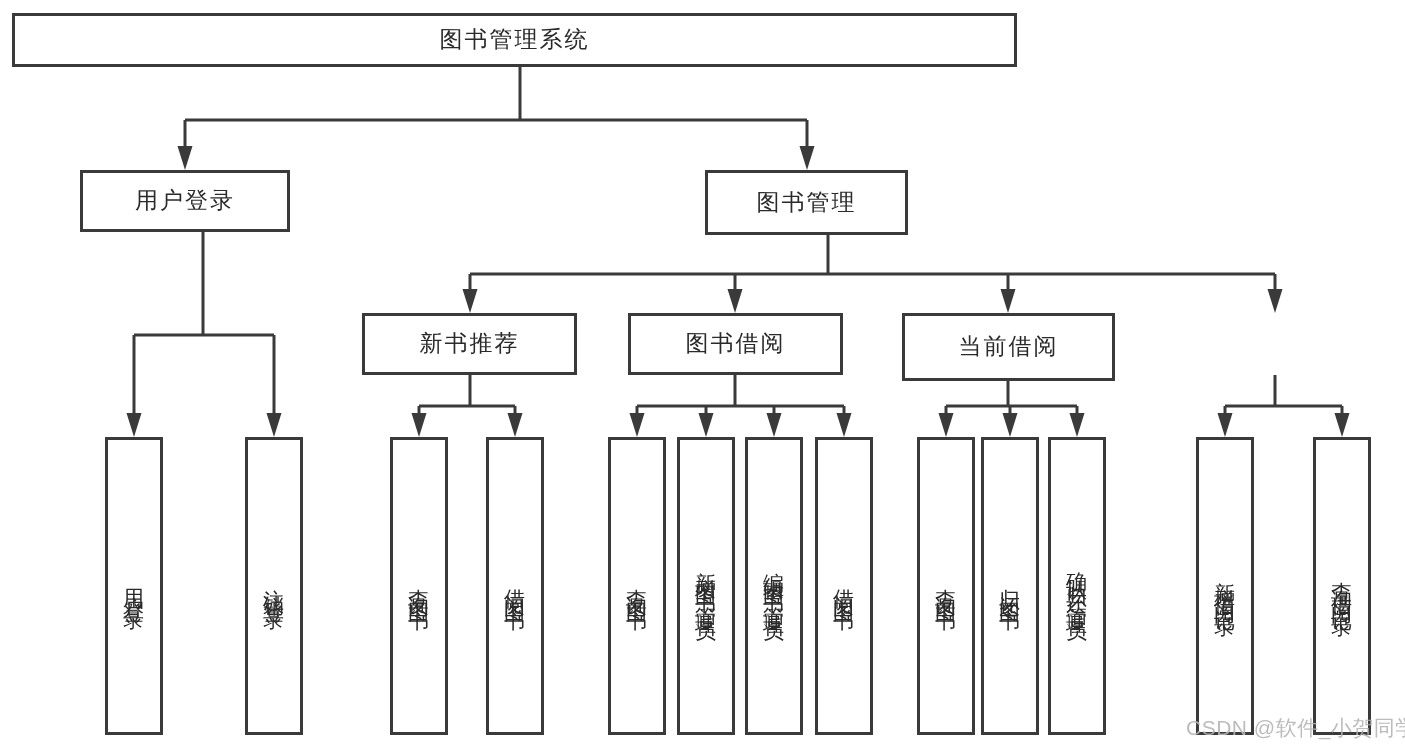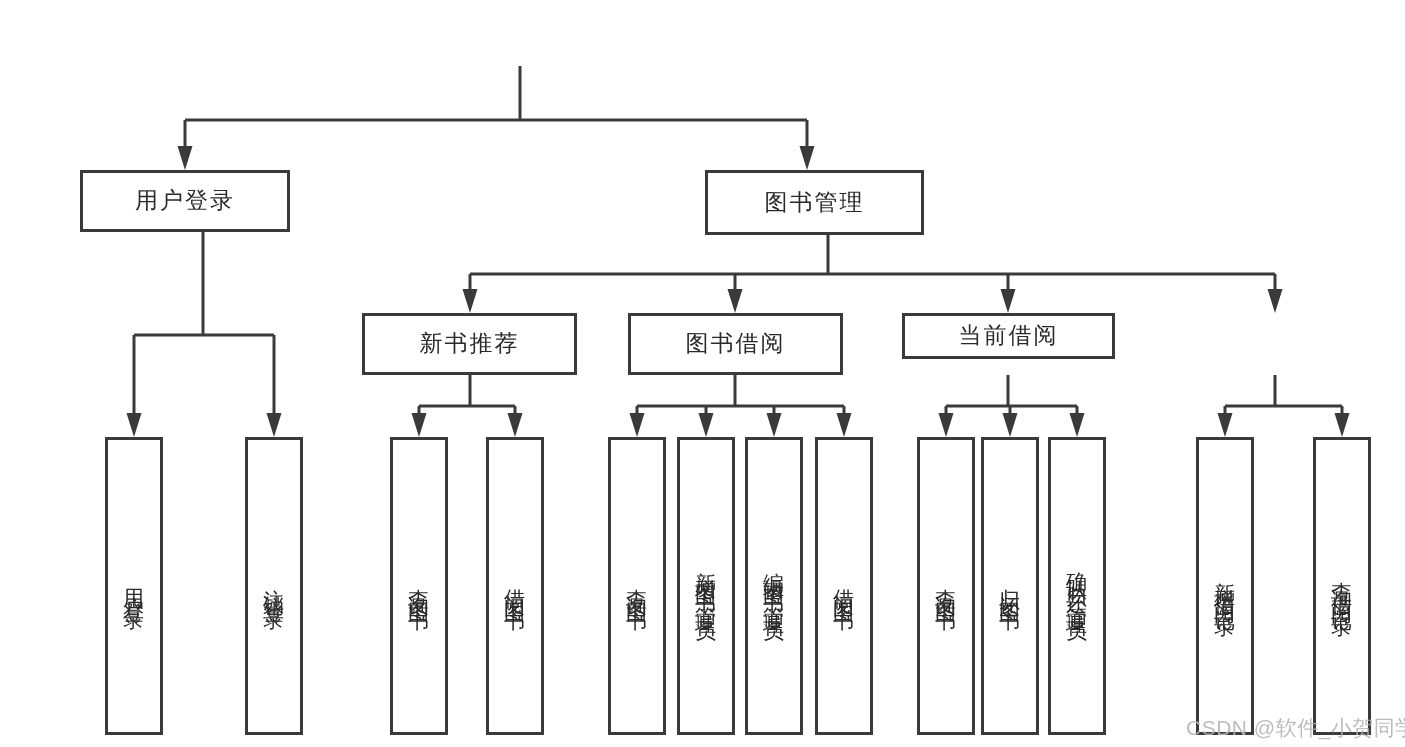--- a/index.html
+++ b/index.html
@@ -128,27 +128,28 @@
     <g>
       <path d="M1275,375 V406"></path>
       <path d="M1225,406 H1342"></path>
       <line x1="1225" y1="406" x2="1225" y2="416"></line>
       <polygon points="1217.5,413 1232.5,413 1225,437"></polygon>
       <line x1="1342" y1="406" x2="1342" y2="416"></line>
       <polygon points="1334.5,413 1349.5,413 1342,437"></polygon>
     </g>
   </svg>
 
+  <div class="node h" style="left:12px;top:13px;width:1005px;height:54px">图书管理系统</div>
 
   <div class="node h" style="left:80px;top:170px;width:210px;height:62px">用户登录</div>
-  <div class="node h" style="left:705px;top:170px;width:219px;height:65px">图书管理</div>
+  <div class="node h" style="left:705px;top:170px;width:203px;height:65px">图书管理</div>
 
   <div class="node h" style="left:362px;top:313px;width:215px;height:62px">新书推荐</div>
   <div class="node h" style="left:628px;top:313px;width:215px;height:62px">图书借阅</div>
-  <div class="node h" style="left:902px;top:313px;width:213px;height:46px">当前借阅</div>
+  <div class="node h" style="left:902px;top:313px;width:213px;height:68px">当前借阅</div>
 
   <div class="node v" style="left:105px;top:437px;width:58px;height:298px">用户登录</div>
   <div class="node v" style="left:245px;top:437px;width:58px;height:298px">注销登录</div>
 
   <div class="node v" style="left:390px;top:437px;width:58px;height:298px">查询图书</div>
   <div class="node v" style="left:486px;top:437px;width:58px;height:298px">借阅图书</div>
 
   <div class="node v" style="left:608px;top:437px;width:58px;height:298px">查询图书</div>
   <div class="node v" style="left:677px;top:437px;width:58px;height:298px">新增图书（管理员）</div>
   <div class="node v" style="left:745px;top:437px;width:58px;height:298px">编辑图书（管理员）</div>

